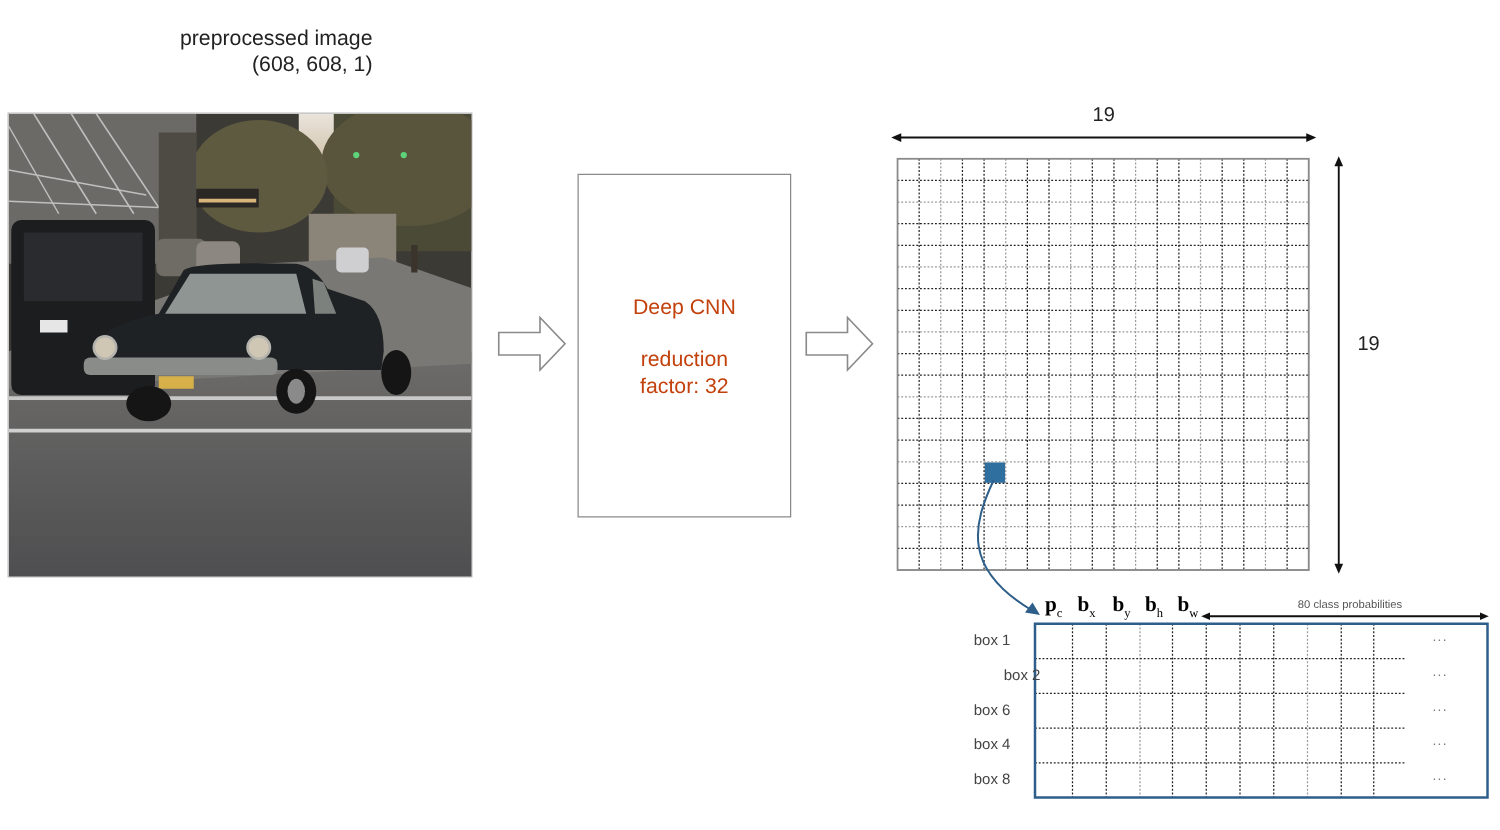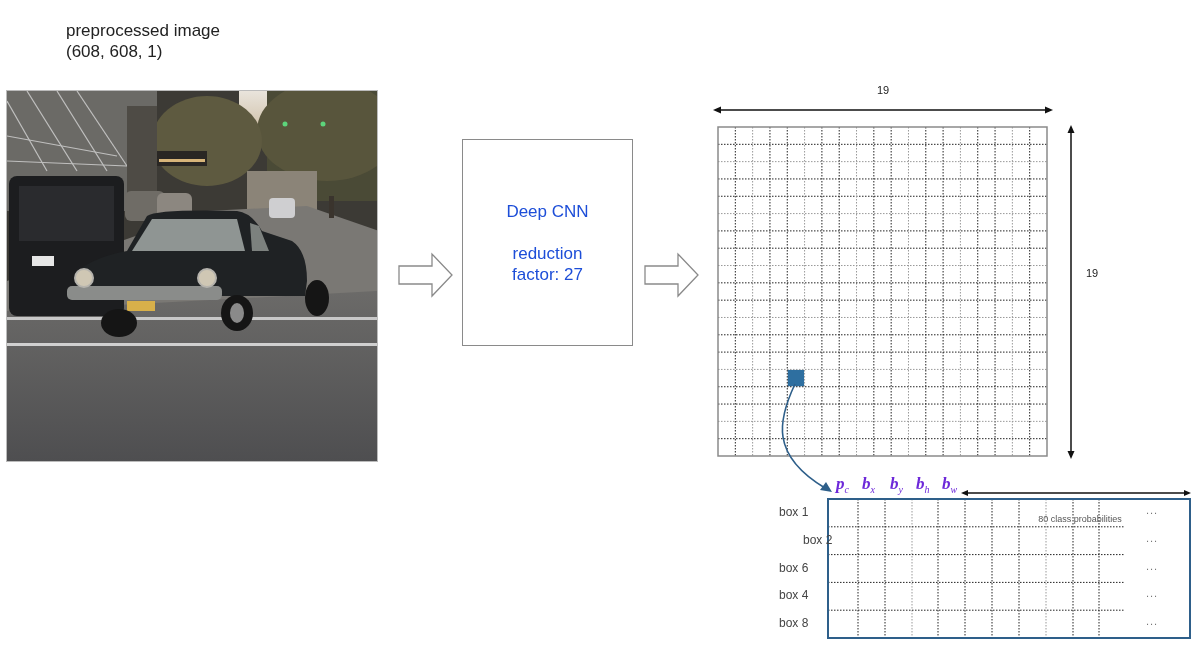--- a/index.html
+++ b/index.html
@@ -1,31 +1,31 @@
 <!DOCTYPE html>
 <html><head>
 <meta charset="utf-8">
 <style>
   html, body { margin: 0; padding: 0; background: #ffffff; }
   body { width: 1200px; height: 664px; position: relative; overflow: hidden;
          font-family: "Liberation Sans", "DejaVu Sans", sans-serif; color: #222; }
   .abs { position: absolute; }
-  .title { text-align: left; font-size: 17px; line-height: 21px; color: #222; }
+  .title { text-align: right; font-size: 17px; line-height: 21px; color: #222; }
   .photo { left: 6px; top: 90px; width: 372px; height: 372px; overflow: hidden;
            border: 1px solid #bbb; box-sizing: border-box; }
-  .cnn-box { left: 462px; top: 139px; width: 171px; height: 207px;
+  .cnn-box { left: 462px; top: 139px; width: 171px; height: 275px;
              border: 1.5px solid #8a8a8a; box-sizing: border-box;
              display: flex; flex-direction: column; align-items: center; justify-content: center;
-             font-size: 17px; line-height: 21px; text-align: center; color: #1d4ed8; }
+             font-size: 17px; line-height: 21px; text-align: center; color: #c2410c; }
   .cnn-box .gap { height: 21px; }
-  .dim-label { font-size: 11px; color: #222; }
+  .dim-label { font-size: 16px; color: #222; }
   .row-label { font-size: 12px; color: #444; width: 40px; text-align: left; }
   .ellipsis { font-size: 11px; color: #777; letter-spacing: 1px; }
-  .vec-label { font-family: "Liberation Serif", "DejaVu Serif", serif; font-style: italic;
-               font-weight: bold; font-size: 17px; color: #6d28d9; }
+  .vec-label { font-family: "Liberation Serif", "DejaVu Serif", serif; 
+               font-weight: bold; font-size: 17px; color: #000000; }
   .vec-label sub { font-size: 10px; font-weight: normal; }
   .class-label { font-size: 9px; color: #555; }
 </style>
 </head>
 <body>
 
 <div class="abs title" style="left:66px; top:20px; width:232px;">
   <div>preprocessed image</div>
   <div>(608, 608, 1)</div>
 </div>
@@ -99,21 +99,21 @@
 </div>
 
 <svg class="abs" style="left:396px; top:250px;" width="60" height="50">
   <polygon points="3,16 36,16 36,4 56,25 36,46 36,34 3,34" fill="#fff" stroke="#8a8a8a" stroke-width="1.3"></polygon>
 </svg>
 
 <div class="abs cnn-box">
   <div>Deep CNN</div>
   <div class="gap"></div>
   <div>reduction</div>
-  <div>factor: 27</div>
+  <div>factor: 32</div>
 </div>
 
 <svg class="abs" style="left:642px; top:250px;" width="60" height="50">
   <polygon points="3,16 36,16 36,4 56,25 36,46 36,34 3,34" fill="#fff" stroke="#8a8a8a" stroke-width="1.3"></polygon>
 </svg>
 
 <div class="abs dim-label" style="left:868px; top:84px; width:30px; text-align:center;">19</div>
 <svg class="abs" style="left:712px; top:104px;" width="342" height="12">
   <line x1="8" y1="6" x2="334" y2="6" stroke="#111" stroke-width="1.5"></line>
   <polygon points="1,6 9,2.5 9,9.5" fill="#111"></polygon>
@@ -174,21 +174,21 @@
 </svg>
 
 <div id="vec-labels">
     <div class="abs vec-label" style="left: 836px; top: 474px;"><span>p</span><sub>c</sub></div>
     <div class="abs vec-label" style="left: 862px; top: 474px;"><span>b</span><sub>x</sub></div>
     <div class="abs vec-label" style="left: 890px; top: 474px; text-align: center;"><span>b</span><sub>y</sub></div>
     <div class="abs vec-label" style="left: 916px; top: 474px;"><span>b</span><sub>h</sub></div>
     <div class="abs vec-label" style="left: 942px; top: 474px;"><span>b</span><sub>w</sub></div>
   </div>
 
-<div class="abs class-label" style="left:1000px; top:478px; width:160px; text-align:center;margin-top:36px;">80 class probabilities</div>
+<div class="abs class-label" style="left:1000px; top:478px; width:160px; text-align:center;">80 class probabilities</div>
 <svg class="abs" style="left:960px; top:488px;" width="232" height="10">
   <line x1="6" y1="5" x2="226" y2="5" stroke="#111" stroke-width="1.5"></line>
   <polygon points="1,5 8,2 8,8" fill="#111"></polygon>
   <polygon points="231,5 224,2 224,8" fill="#111"></polygon>
 </svg>
 
 <svg class="abs" id="anchor-table" style="left:826px; top:497px;" width="366" height="144">
     <line x1="32" x2="32" y1="2" y2="141" stroke="#222" stroke-width="1" stroke-dasharray="1.5,1.5"></line>
     <line x1="59" x2="59" y1="2" y2="141" stroke="#222" stroke-width="1" stroke-dasharray="1.5,1.5"></line>
     <line x1="86" x2="86" y1="2" y2="141" stroke="#999" stroke-width="1" stroke-dasharray="1.5,1.5"></line>

